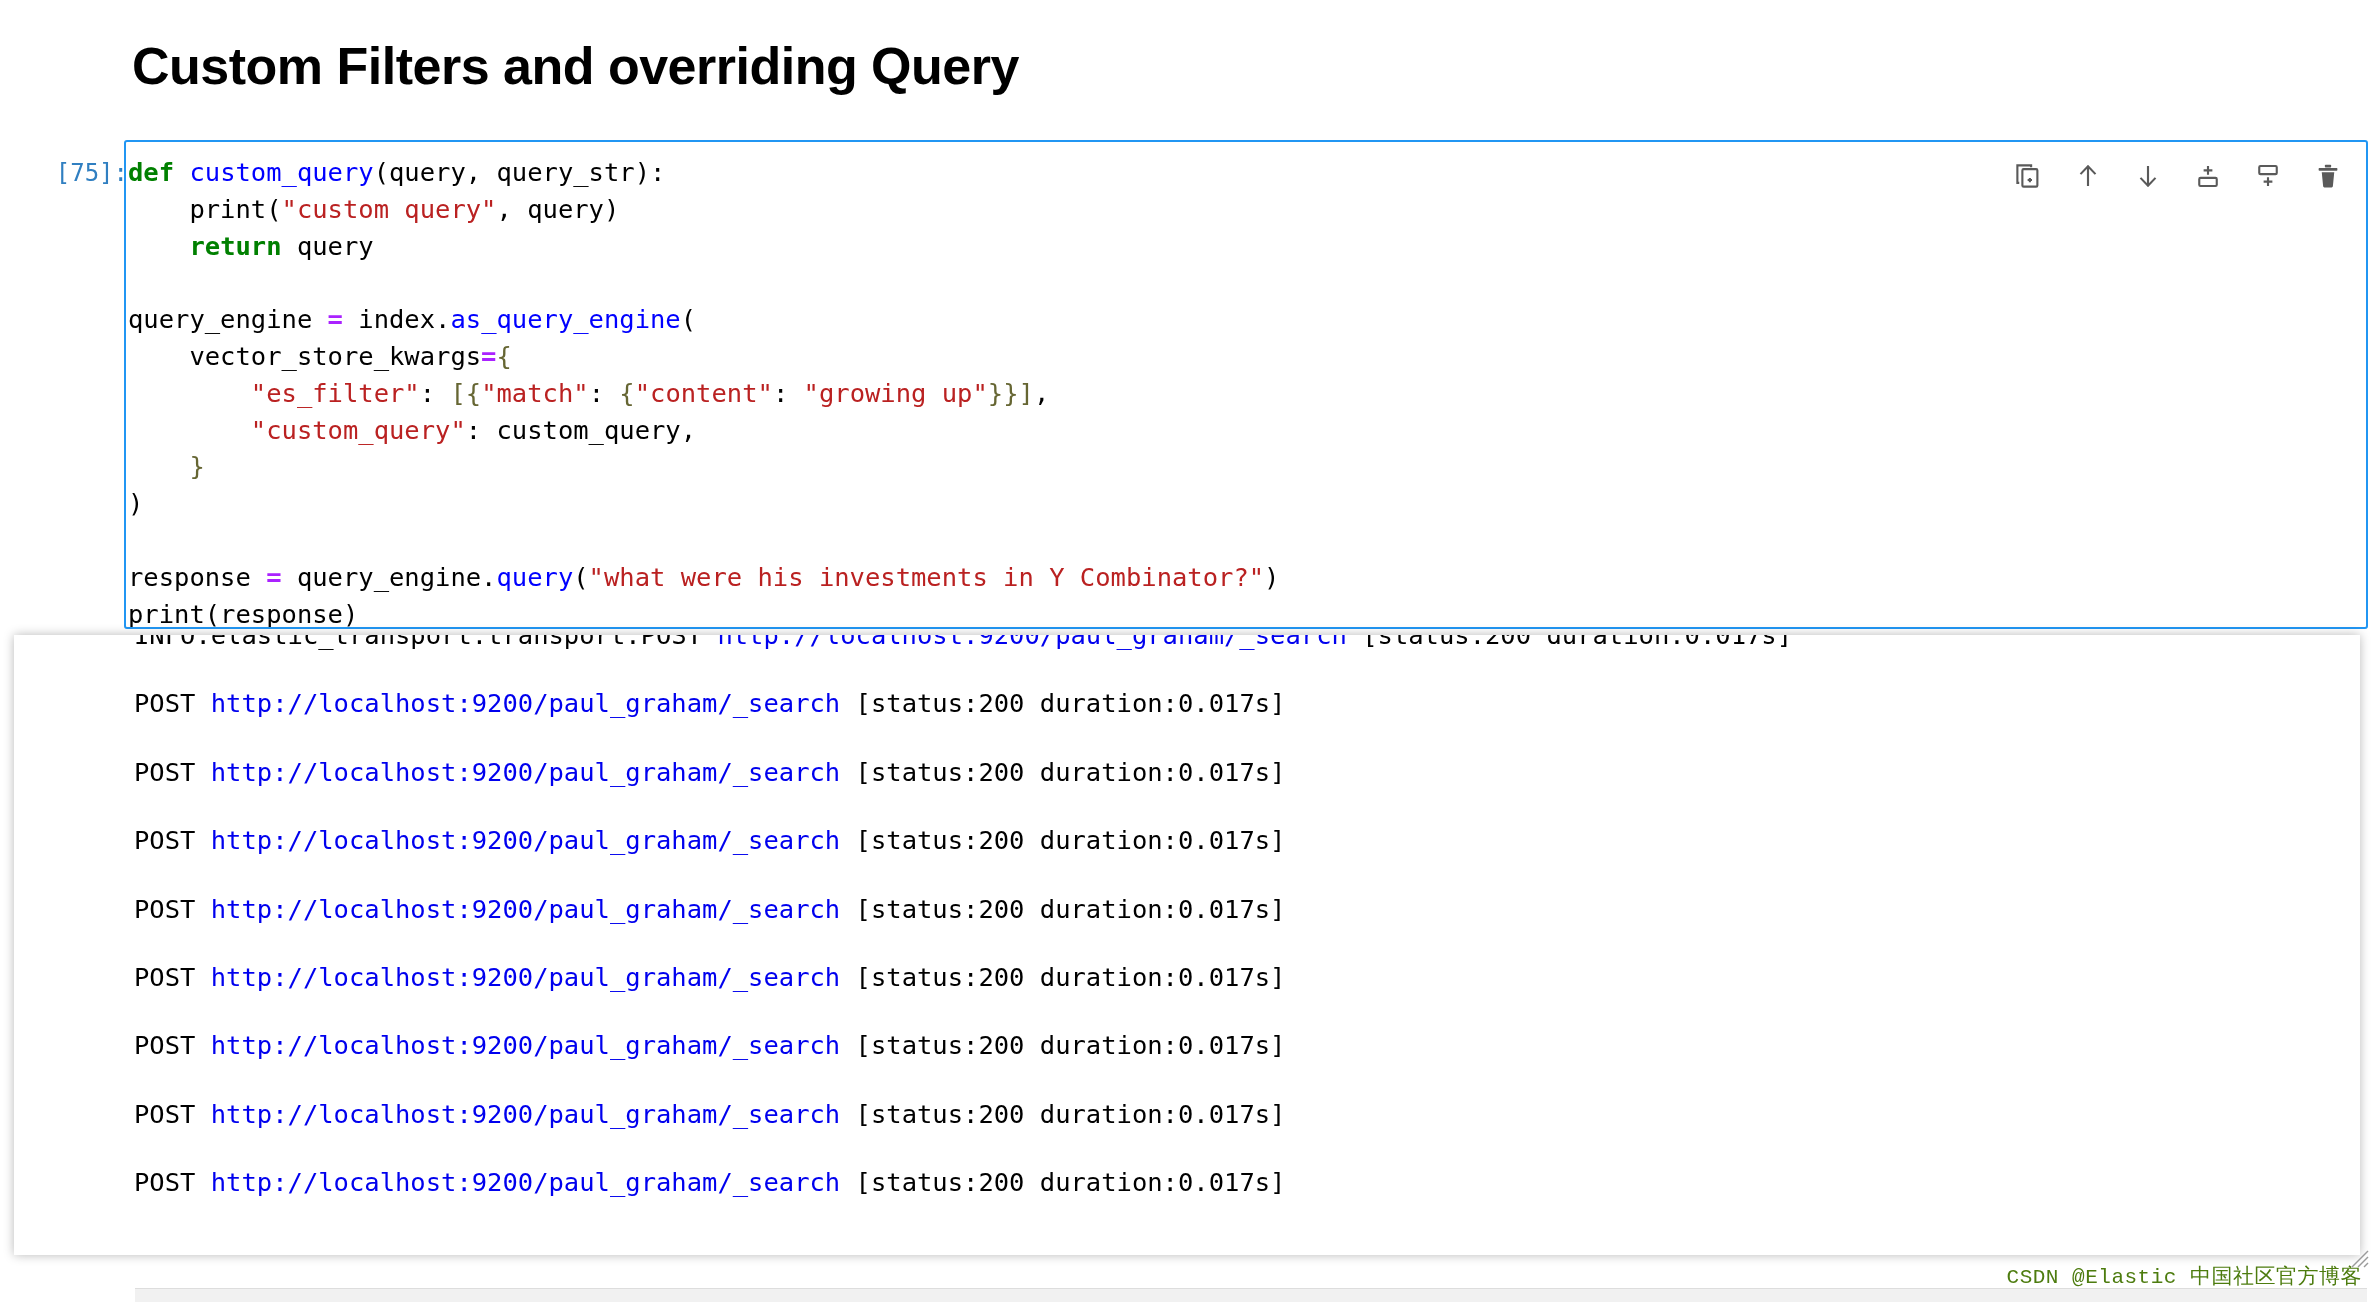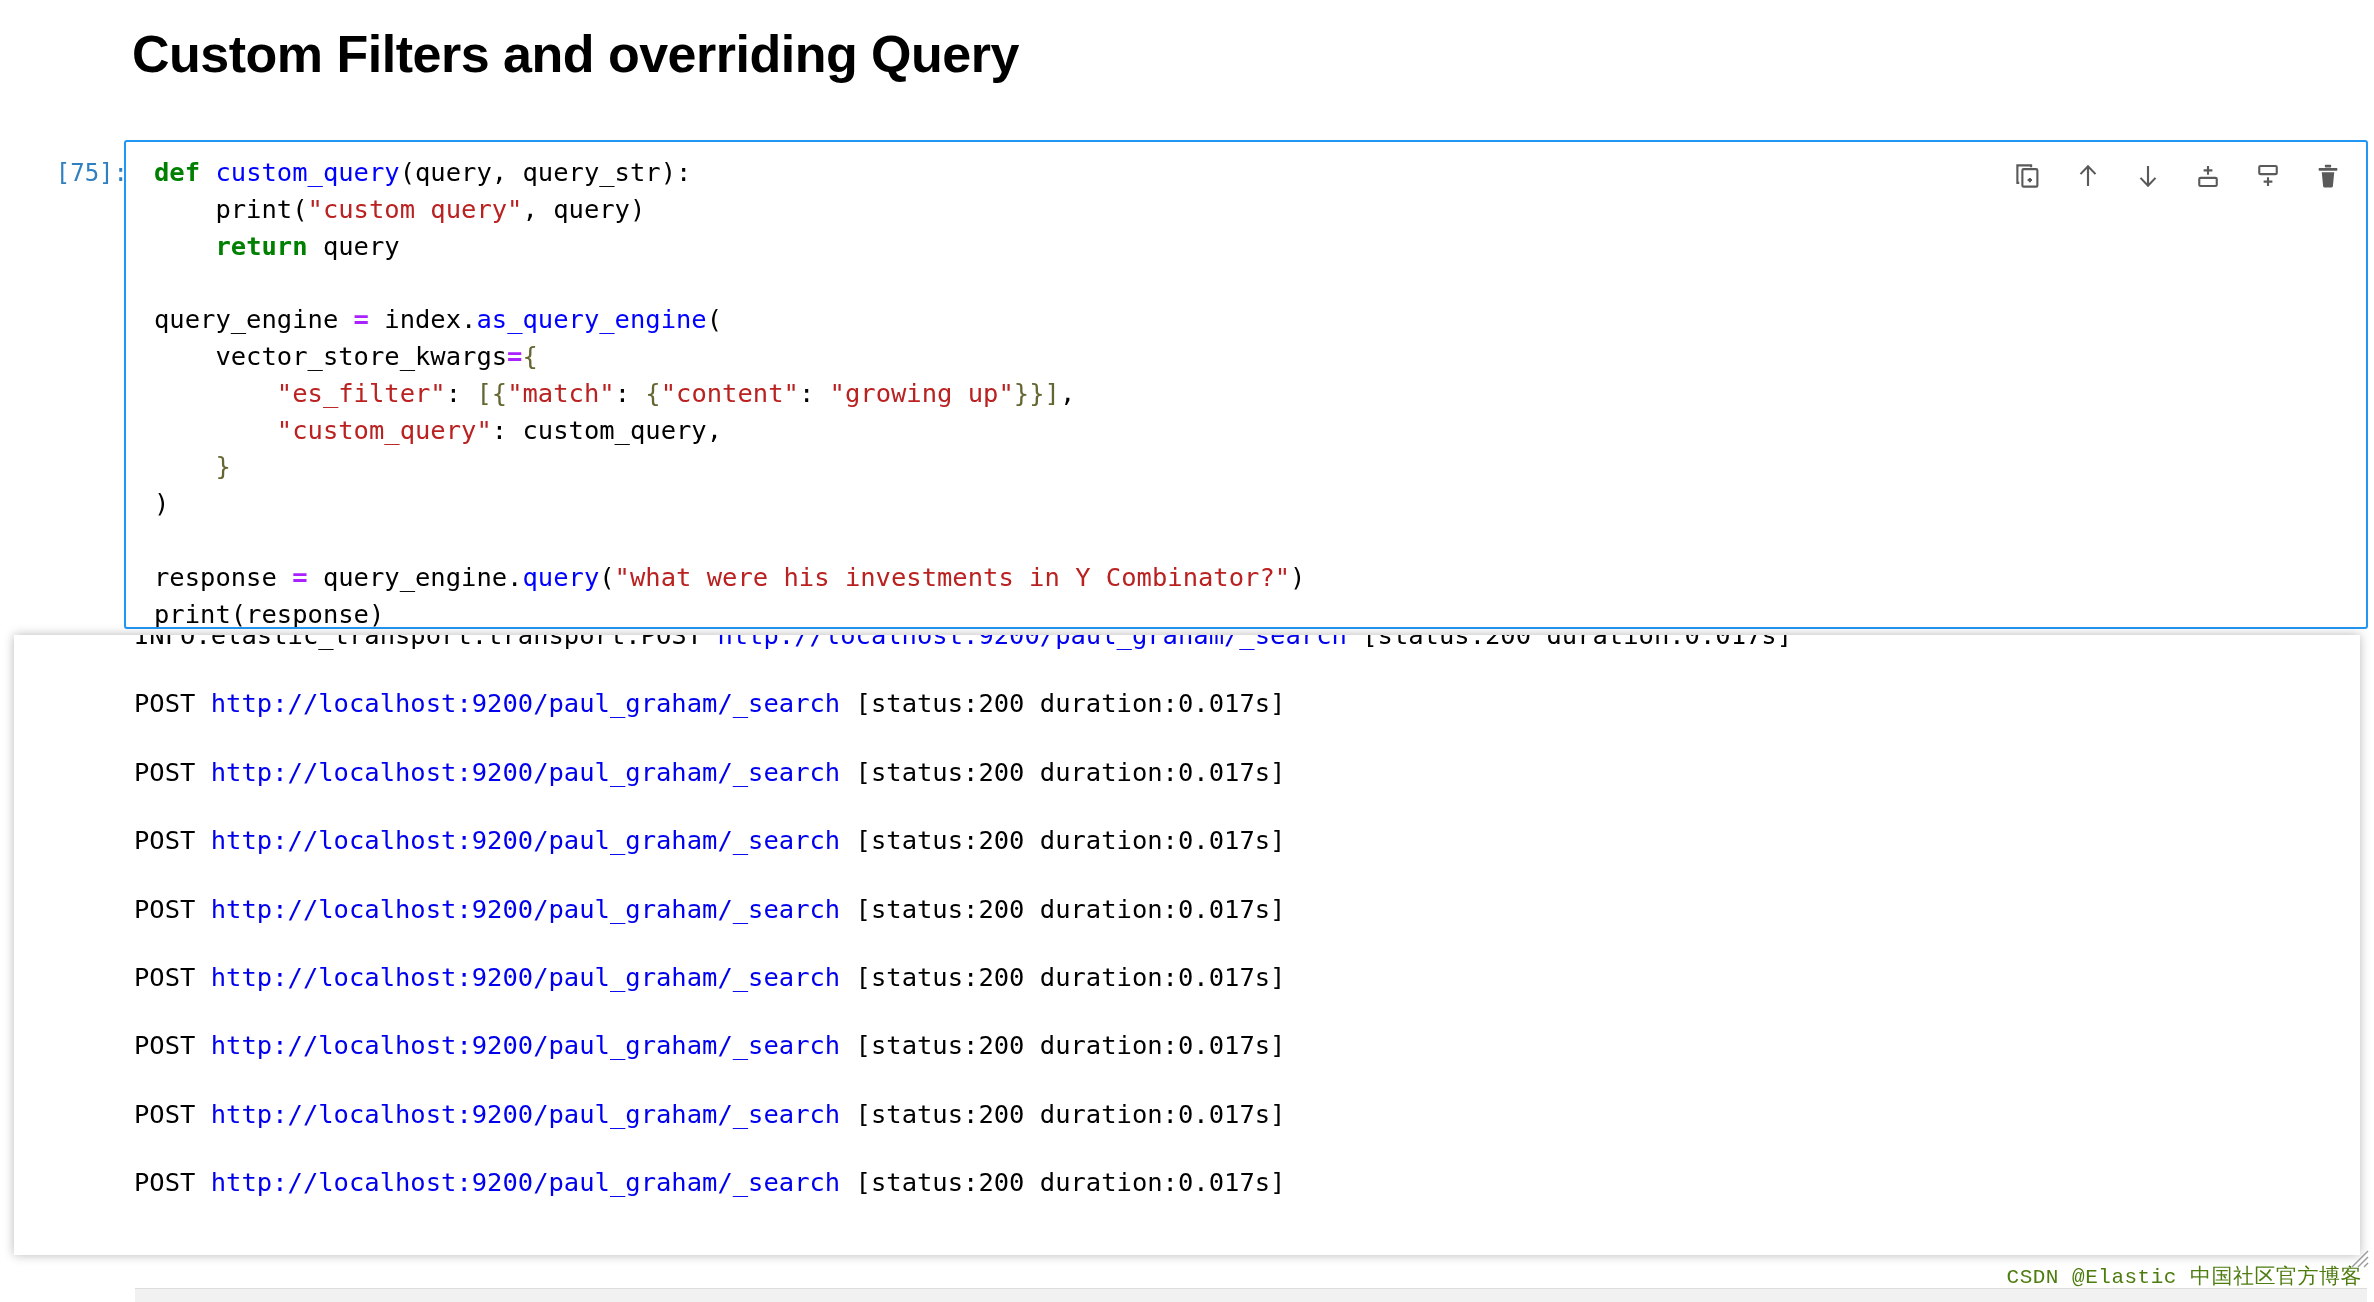--- a/index.html
+++ b/index.html
@@ -12,21 +12,21 @@
     height: 1302px;
     position: relative;
     overflow: hidden;
     font-family: "Liberation Sans", sans-serif;
   }
 
   
   .nb-heading {
     position: absolute;
     left: 132px;
-    top: 24px;
+    top: 36px;
     font-family: "Liberation Sans", sans-serif;
     font-size: 52px;
     font-weight: bold;
     color: #000000;
     letter-spacing: -0.5px;
     white-space: nowrap;
   }
 
   
   .cell-wrap {
@@ -55,21 +55,21 @@
     width: 2244px;
     height: 489px;
     background: #ffffff;
     border: 2px solid #2196f3;
     border-radius: 3px;
     box-sizing: border-box;
     overflow: hidden;
   }
   .code-inner {
     position: absolute;
-    left: 28px;
+    left: 2px;
     top: 12px;
     right: 0;
   }
   pre.code {
     margin: 0;
     font-family: "DejaVu Sans Mono", monospace;
     font-size: 25.5px;
     line-height: 36.8px;
     color: #000000;
     white-space: pre;

